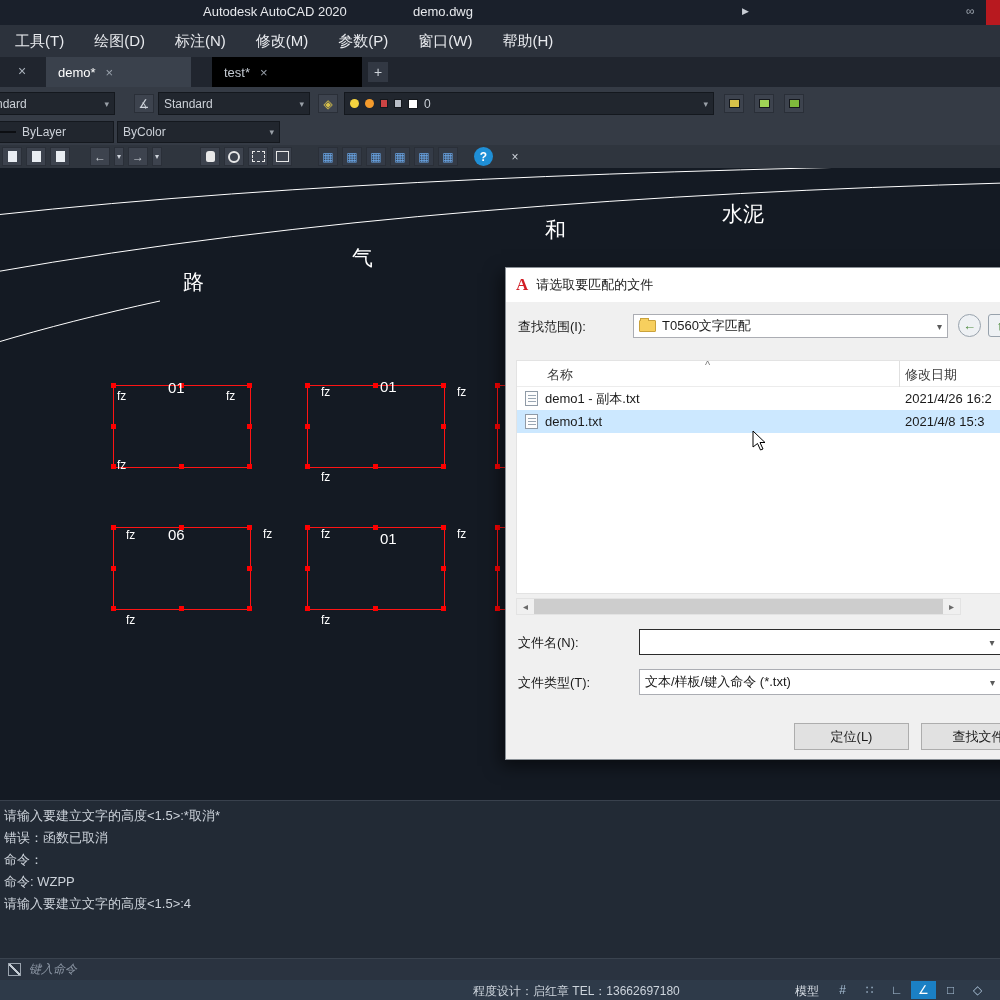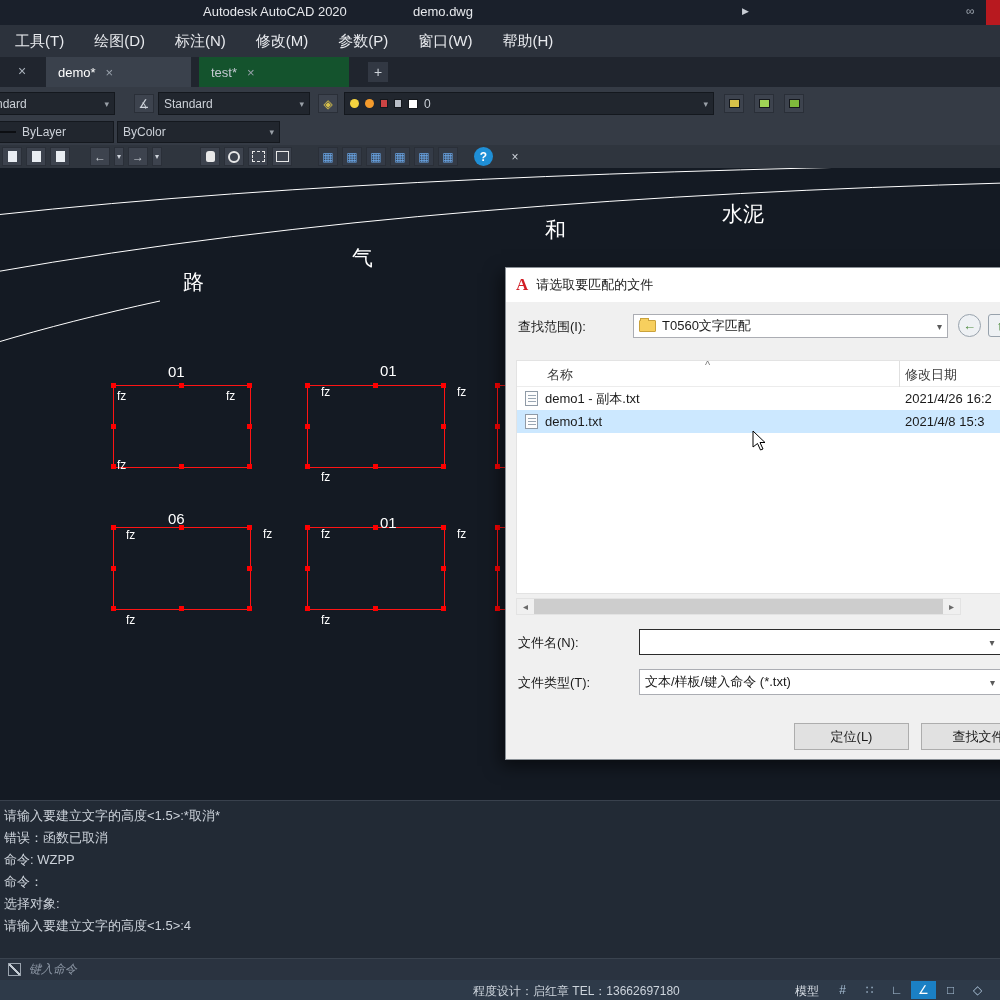--- a/index.html
+++ b/index.html
@@ -19,21 +19,21 @@
   
   #menubar { position:absolute; left:0; top:25px; width:1000px; height:32px; background:#2c323c; display:flex; align-items:center; color:#e8eaee; font-size:15px; }
   .menu-item { padding:0 15px; line-height:32px; cursor:default; }
 
   
   #tabbar { position:absolute; left:0; top:57px; width:1000px; height:30px; background:#20252e; }
   #tabbar-close { position:absolute; left:18px; top:6px; color:#aab2bc; font-size:14px; }
   .ftab { position:absolute; top:0; height:30px; display:flex; align-items:center; padding:0 12px; font-size:13px; gap:10px; }
   .ftab .x { font-size:13px; color:#9aa2ac; }
   #tab-demo { left:46px; width:145px; background:#3a414c; color:#ffffff; }
-  #tab-test { left:199px; width:150px; background:#14532d; color:#c3c9d1; }
+  #tab-test { left:212px; width:150px; background:#000000; color:#c3c9d1; }
   #tab-plus { position:absolute; left:368px; top:5px; width:20px; height:20px; background:#323843; color:#cfd4db; text-align:center; line-height:20px; font-size:14px; }
 
   
   #toolbar1 { position:absolute; left:0; top:87px; width:1000px; height:33px; background:#353b45; }
   #toolbar1b { position:absolute; left:0; top:120px; width:1000px; height:25px; background:#353b45; }
   #toolbar2 { position:absolute; left:0; top:145px; width:1000px; height:23px; background:#2f353e; display:flex; align-items:center; }
   .combo { position:absolute; height:23px; background:#21262e; border:1px solid #14181e; color:#ccd1d8; font-size:12px; display:flex; align-items:center; padding:0 5px; gap:6px; }
   .combo .arrow { margin-left:auto; color:#9aa0a8; font-size:9px; }
   .tbi { width:20px; height:19px; margin:2px; background:#3d434e; border:1px solid #2a2f38; color:#cfd4db; font-size:12px; display:flex; align-items:center; justify-content:center; flex:none; }
   .tbi.small { width:10px; font-size:8px; }
@@ -46,21 +46,21 @@
   .icon-zwin::before { content:""; width:11px; height:9px; border:1px dashed #e8e8e8; }
   .icon-zprev::before { content:""; width:11px; height:9px; border:1px solid #e8e8e8; }
   .vp { color:#6aa7e8; background:#343b47; }
   #help-btn { width:19px; height:19px; border-radius:50%; background:#1f8fd6; border:none; color:#fff; font-weight:bold; }
 
   
   #drawing { position:absolute; left:0; top:168px; width:1000px; height:632px; background:#141a23; overflow:hidden; }
   .road-label { position:absolute; color:#ffffff; font-size:21px; }
   .cad-rect { position:absolute; border:1px solid #ff1414; }
   .grip { position:absolute; width:5px; height:5px; background:#ff0000; }
-  .cad-num { position:absolute; color:#ffffff; font-size:15px; }
+  .cad-num { position:absolute; color:#ffffff; font-size:15px;margin-top:16px; }
   .fz { position:absolute; color:#ffffff; font-size:12px; }
 
   
   #dialog { position:absolute; left:505px; top:267px; width:540px; height:493px; background:#f0f0f0; border:1px solid #8a9096; box-shadow:-4px 6px 16px rgba(0,0,0,.55); z-index:50; font-size:13px; color:#1a1a1a; }
   #dlg-titlebar { position:absolute; left:0; top:0; width:100%; height:34px; background:#ffffff; display:flex; align-items:center; padding-left:10px; gap:8px; }
   #acad-logo { color:#d21f26; font-weight:bold; font-size:17px; font-family:"Liberation Serif",serif; }
   .dlg-label { position:absolute; color:#1a1a1a; }
   .dcombo { position:absolute; background:#fff; border:1px solid #abadb3; display:flex; align-items:center; padding:0 5px; gap:6px; font-size:13px; }
   .dcombo .arrow { margin-left:auto; color:#5a5a5a; font-size:10px; }
   .folder-icon { width:17px; height:12px; background:#f7cf5e; border:1px solid #caa23c; border-radius:1px; position:relative; flex:none; }
@@ -380,23 +380,22 @@
     <div class="dlg-btn" style="left:415px; top:455px;">查找文件</div>
   </div>
 
   <svg id="cursor" width="20" height="24" viewBox="0 0 20 24">
     <polygon points="1,1 1,17 5.5,13.5 8.5,20 11,19 8,12.5 13,12.5" fill="#ffffff" stroke="#000000" stroke-width="1"></polygon>
   </svg>
 
   <div id="cmdhist">
     <div class="cmd-line">请输入要建立文字的高度&lt;1.5&gt;:*取消*</div>
     <div class="cmd-line">错误：函数已取消</div>
+    <div class="cmd-line">命令：</div>
     <div class="cmd-line">命令: WZPP</div>
-    <div class="cmd-line">命令：</div>
-    <div class="cmd-line">选择对象:</div>
     <div class="cmd-line">请输入要建立文字的高度&lt;1.5&gt;:4</div>
   </div>
 
   <div id="cmdinput">
     <span id="cust-icon"></span>
     <span id="cmd-prompt">键入命令</span>
   </div>
 
   <div id="statusbar">
     <span id="sb-info">程度设计：启红章 TEL：13662697180</span>

